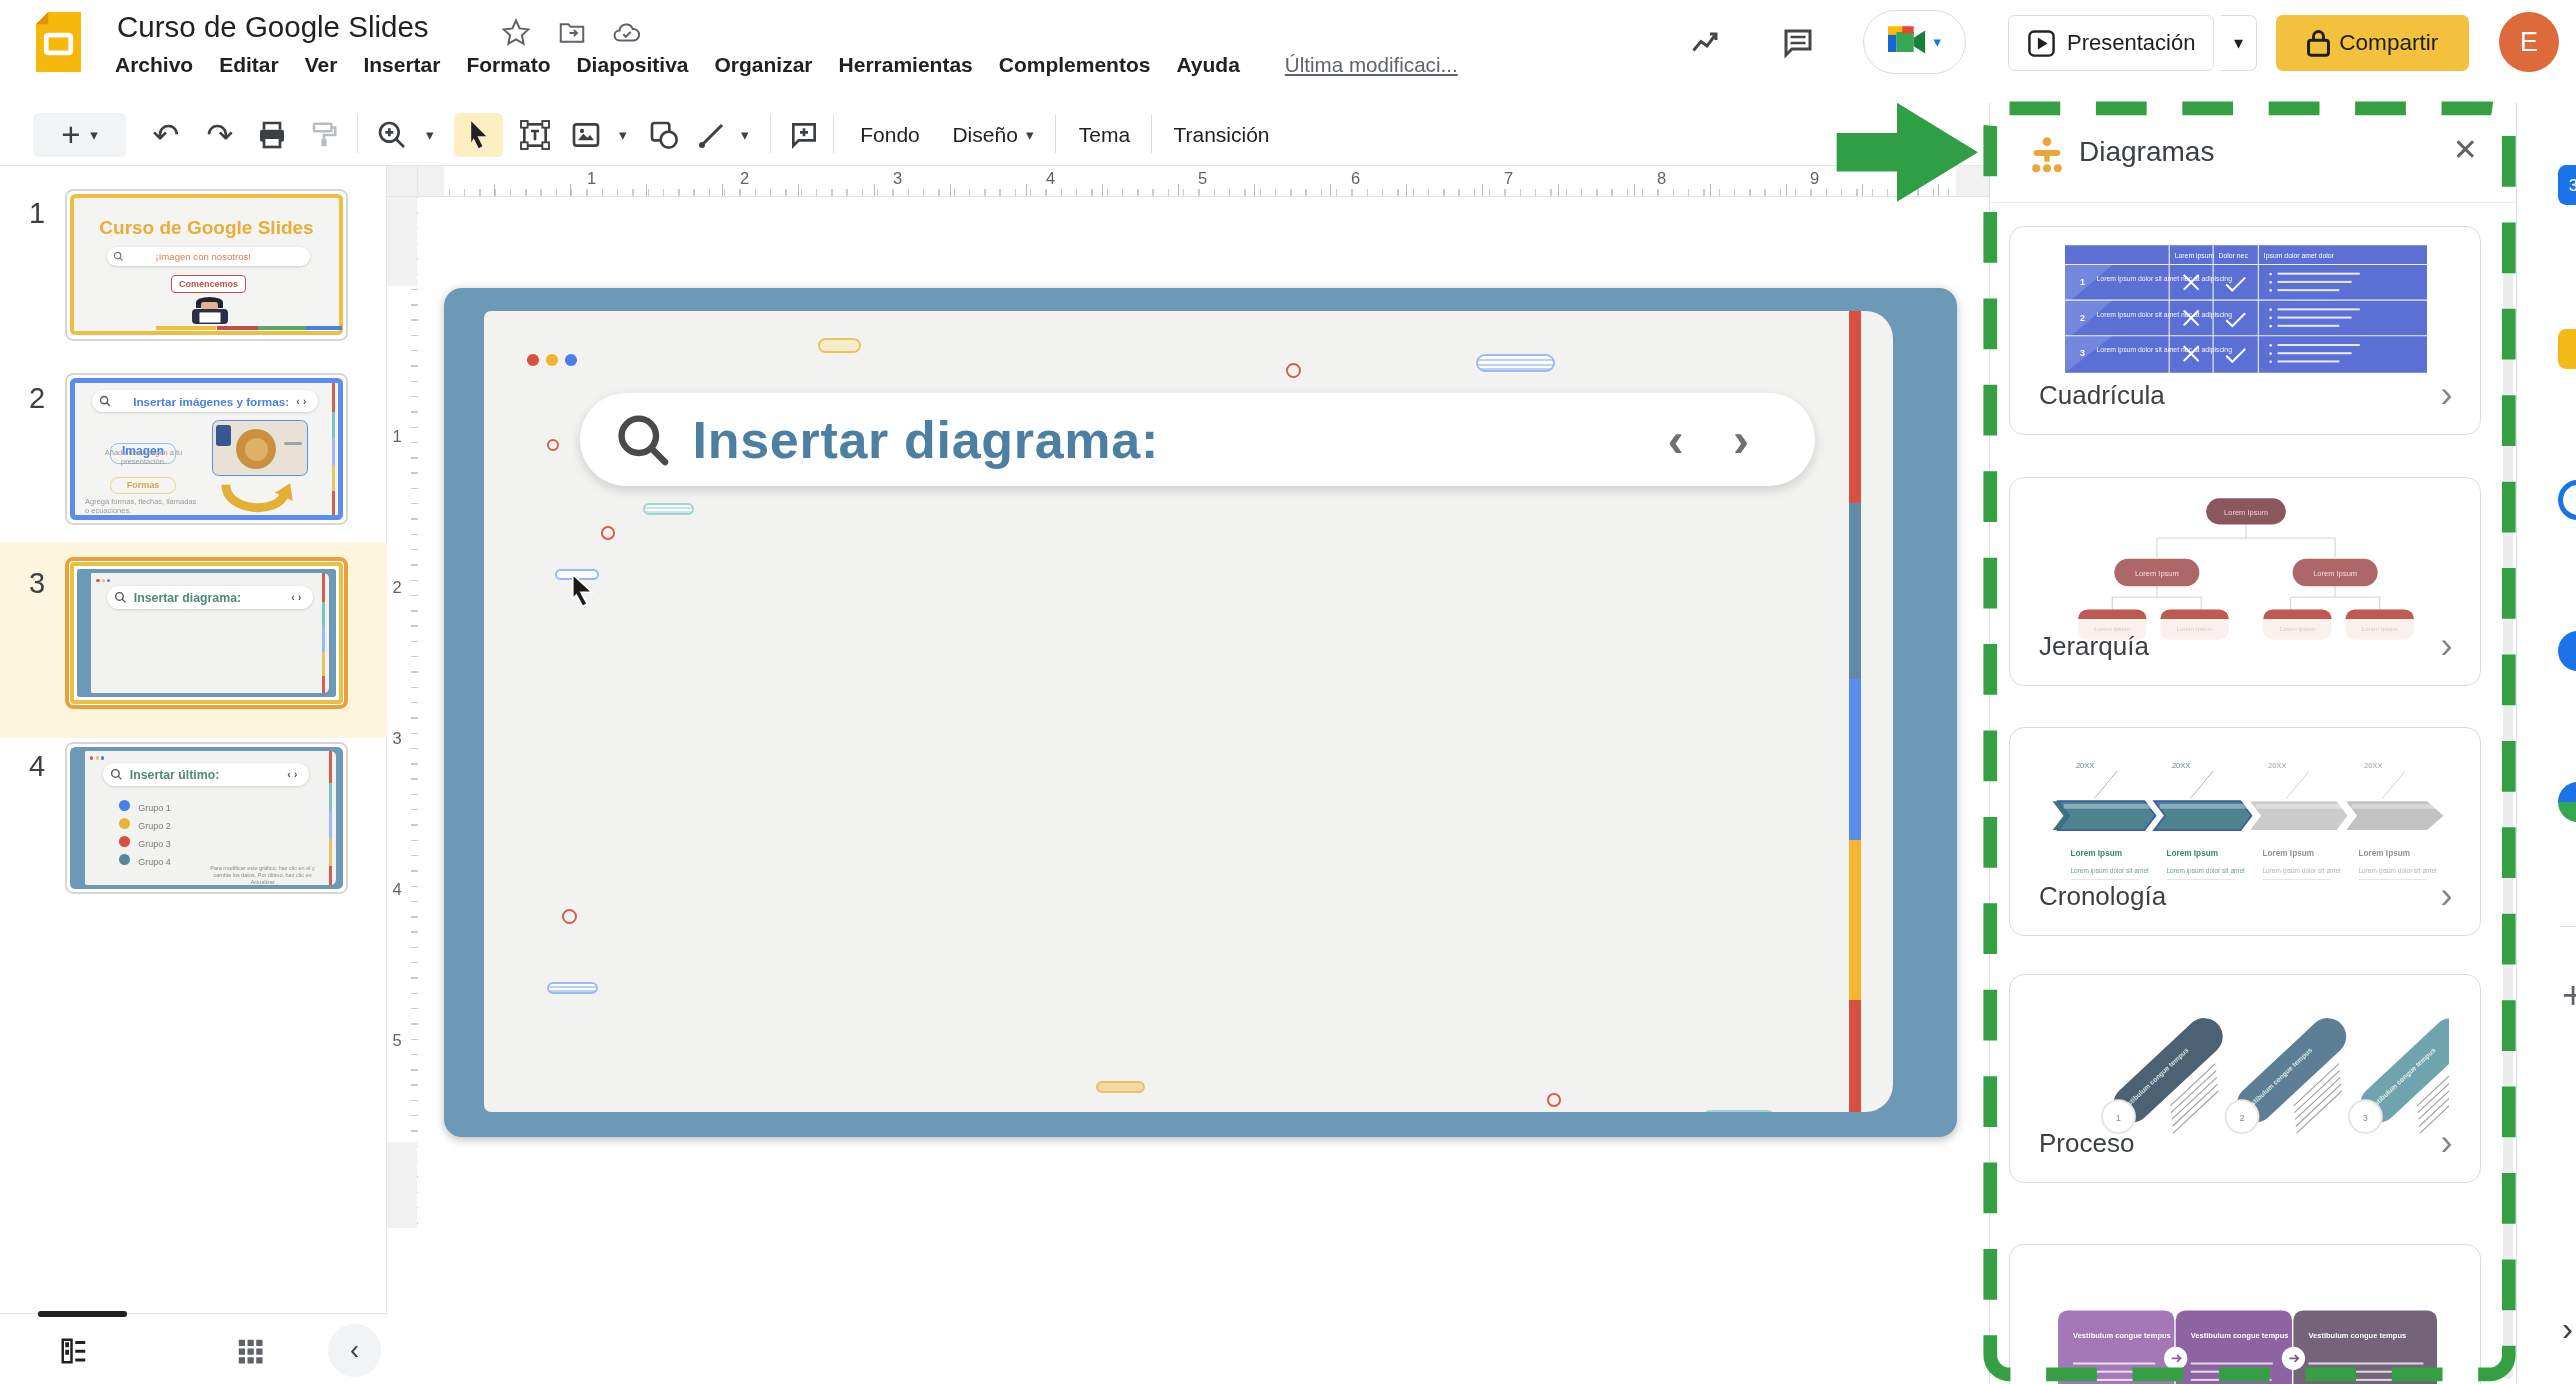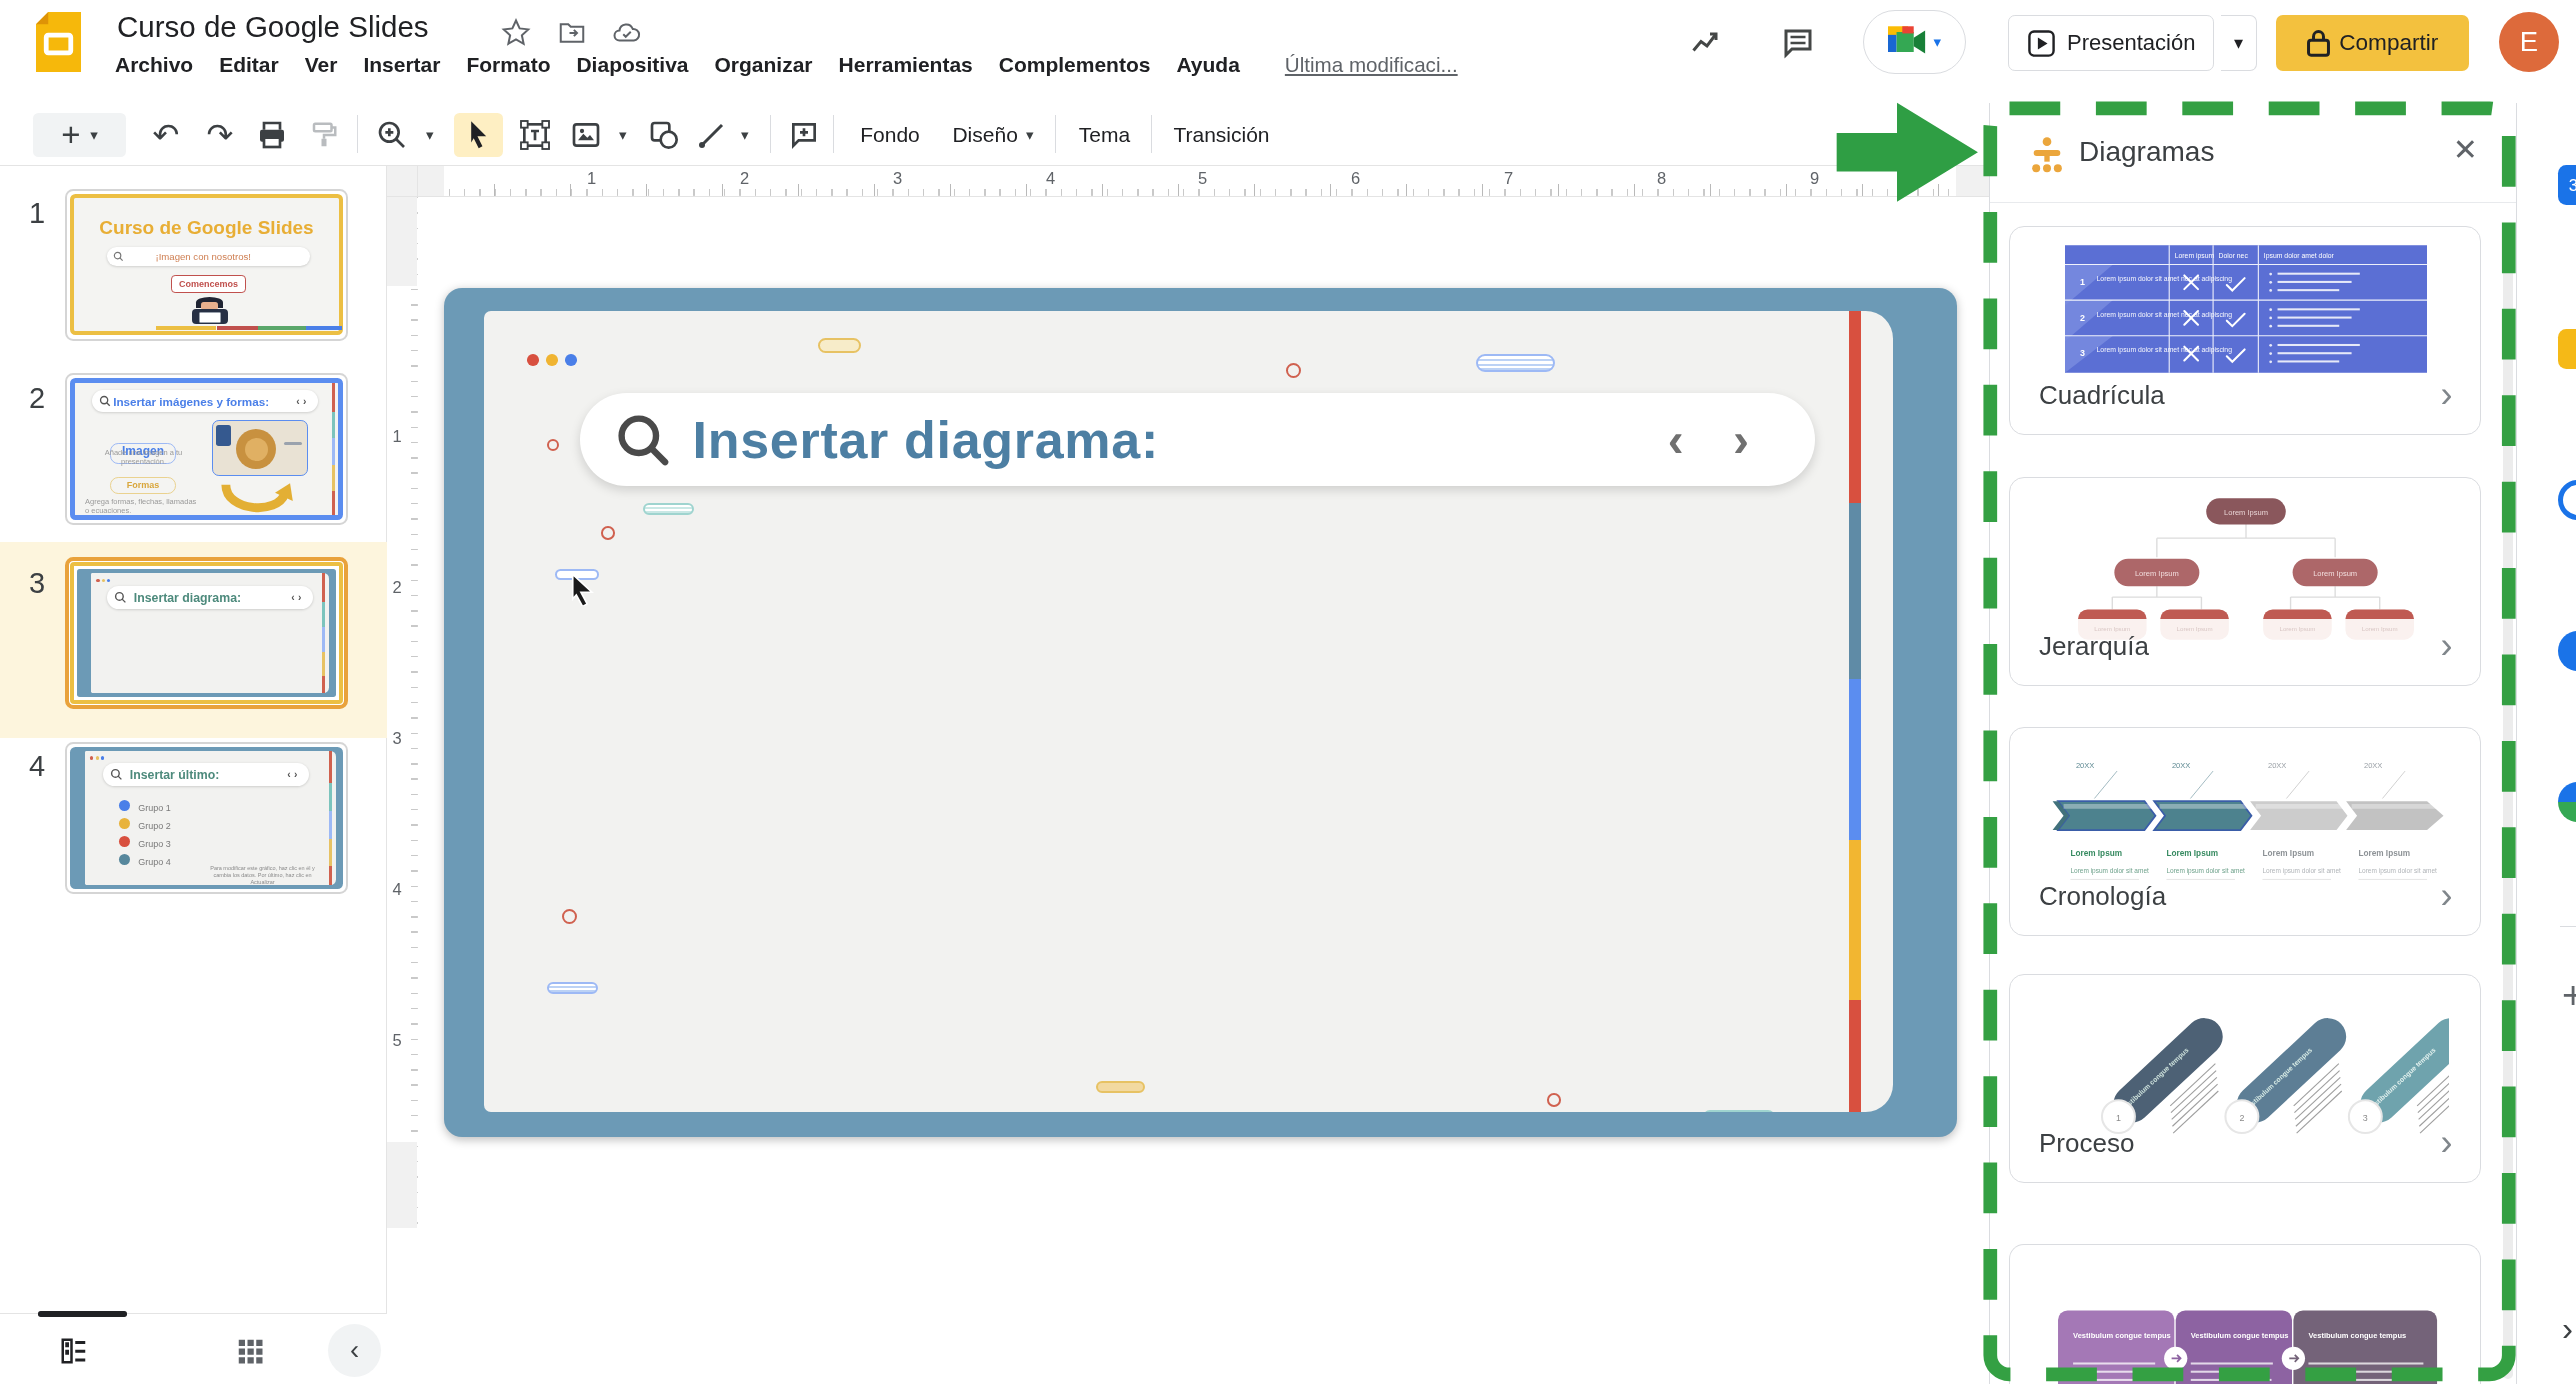--- a/index.html
+++ b/index.html
@@ -291,21 +291,21 @@
 
     <div class="thumb-num" style="left:29px;top:216px">2</div>
     <div class="thumb" style="top:207px">
       <div class="abs" style="inset:2.7px;border:5.5px solid #5b8df0;border-radius:5.5px;background:#f4f4f2"></div>
       <div class="abs" style="right:11px;top:8.2px;bottom:8.2px;width:3.4px;background:linear-gradient(#d0614f 0 22%,#7cc4bd 22% 42%,#9db9f5 42% 62%,#e7c263 62% 82%,#d0614f 82%)"></div>
       <div class="mini-search" style="left:25px;top:15px;width:226px;height:22px">
         <svg style="margin-left:6.9px" width="12.3" height="12.3" viewBox="0 0 24 24">
             <circle cx="10" cy="10" r="7" fill="none" stroke="#555" stroke-width="2.6"></circle>
             <path d="M15 15l6 6" stroke="#555" stroke-width="2.6"></path>
           </svg>
-        <span style="font-size:11.7px;font-weight:700;color:#4a7fe8;margin-left:2px">Insertar imágenes y formas:</span>
+        <span style="font-size:11.7px;font-weight:700;color:#4a7fe8;margin-left:22px">Insertar imágenes y formas:</span>
         <span style="margin-left:auto;margin-right:8.2px;font-size:10.3px;font-weight:700;color:#555;letter-spacing:3.4px">‹›</span>
       </div>
       <div class="abs" style="left:43px;top:68px;width:66px;height:21px;border:1.4px solid #9db9f5;border-radius:8.2px;text-align:center;font-size:12px;line-height:15px;color:#4a7fe8;font-weight:700">Imagen</div>
       <div class="abs" style="left:18px;top:73px;width:117px;font-size:7.5px;line-height:9px;color:#9a9a9a;text-align:center">Añade una imagen a tu presentación.</div>
       <div class="abs" style="left:145px;top:45px;width:96px;height:56px;border:1.4px solid #5b8df0;border-radius:6.9px;background:#e9e2d4;overflow:hidden">
         <div class="abs" style="left:23px;top:8.2px;width:40px;height:40px;border-radius:50%;background:#c8913f"></div>
         <div class="abs" style="left:32px;top:16.5px;width:23px;height:23px;border-radius:50%;background:#e0b063"></div>
         <div class="abs" style="left:2.7px;top:4.1px;width:15px;height:20.6px;background:#35598f;border-radius:2.7px"></div>
         <div class="abs" style="left:71px;top:20.6px;width:18px;height:3.4px;background:#9aa2ad;border-radius:2.1px"></div>
       </div>

